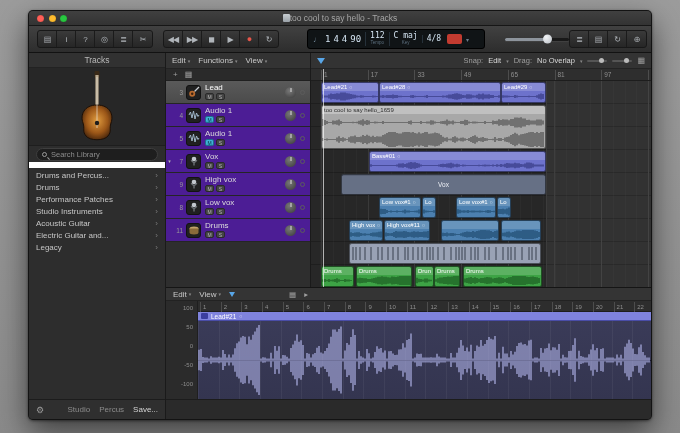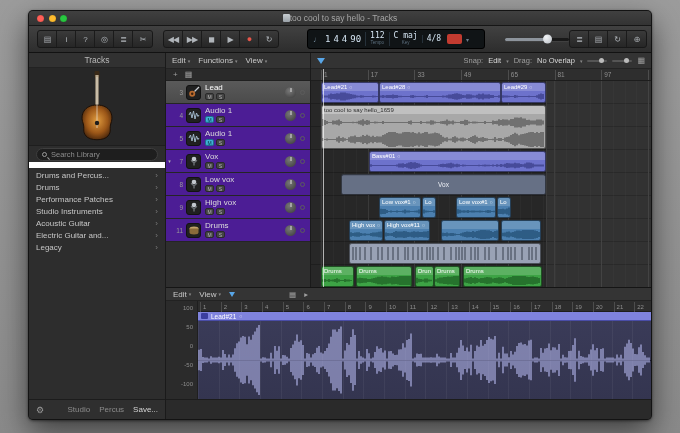--- a/index.html
+++ b/index.html
@@ -355,50 +355,50 @@
                   <div class="t-ms">
                     <span class="ms-btn">M</span>
                     <span class="ms-btn">S</span>
                   </div>
                 </div>
                 <span class="t-knob"></span>
                 <span class="t-led"></span>
               </div>
               <div class="track-row">
                 <span class="t-disc"></span>
+                <span class="t-num">9</span>
+                <span class="t-icon">
+                  <svg width="12" height="12" viewBox="0 0 12 12">
+                    <circle cx="6" cy="4" r="2.3" fill="#c2c7cd"></circle>
+                    <path d="M3.2 5.2 A2.9 2.9 0 0 0 8.8 5.2" stroke="#8b9197" fill="none"></path>
+                    <line x1="6" y1="8" x2="6" y2="10.5" stroke="#8b9197"></line>
+                  </svg>
+                </span>
+                <div class="t-mid">
+                  <div class="t-name">High vox</div>
+                  <div class="t-ms">
+                    <span class="ms-btn">M</span>
+                    <span class="ms-btn">S</span>
+                  </div>
+                </div>
+                <span class="t-knob"></span>
+                <span class="t-led"></span>
+              </div>
+              <div class="track-row">
+                <span class="t-disc"></span>
                 <span class="t-num">8</span>
                 <span class="t-icon">
                   <svg width="12" height="12" viewBox="0 0 12 12">
                     <circle cx="6" cy="4" r="2.3" fill="#c2c7cd"></circle>
                     <path d="M3.2 5.2 A2.9 2.9 0 0 0 8.8 5.2" stroke="#8b9197" fill="none"></path>
                     <line x1="6" y1="8" x2="6" y2="10.5" stroke="#8b9197"></line>
                   </svg>
                 </span>
                 <div class="t-mid">
                   <div class="t-name">Low vox</div>
-                  <div class="t-ms">
-                    <span class="ms-btn">M</span>
-                    <span class="ms-btn">S</span>
-                  </div>
-                </div>
-                <span class="t-knob"></span>
-                <span class="t-led"></span>
-              </div>
-              <div class="track-row">
-                <span class="t-disc"></span>
-                <span class="t-num">9</span>
-                <span class="t-icon">
-                  <svg width="12" height="12" viewBox="0 0 12 12">
-                    <circle cx="6" cy="4" r="2.3" fill="#c2c7cd"></circle>
-                    <path d="M3.2 5.2 A2.9 2.9 0 0 0 8.8 5.2" stroke="#8b9197" fill="none"></path>
-                    <line x1="6" y1="8" x2="6" y2="10.5" stroke="#8b9197"></line>
-                  </svg>
-                </span>
-                <div class="t-mid">
-                  <div class="t-name">High vox</div>
                   <div class="t-ms">
                     <span class="ms-btn">M</span>
                     <span class="ms-btn">S</span>
                   </div>
                 </div>
                 <span class="t-knob"></span>
                 <span class="t-led"></span>
               </div>
               <div class="track-row">
                 <span class="t-disc"></span>

